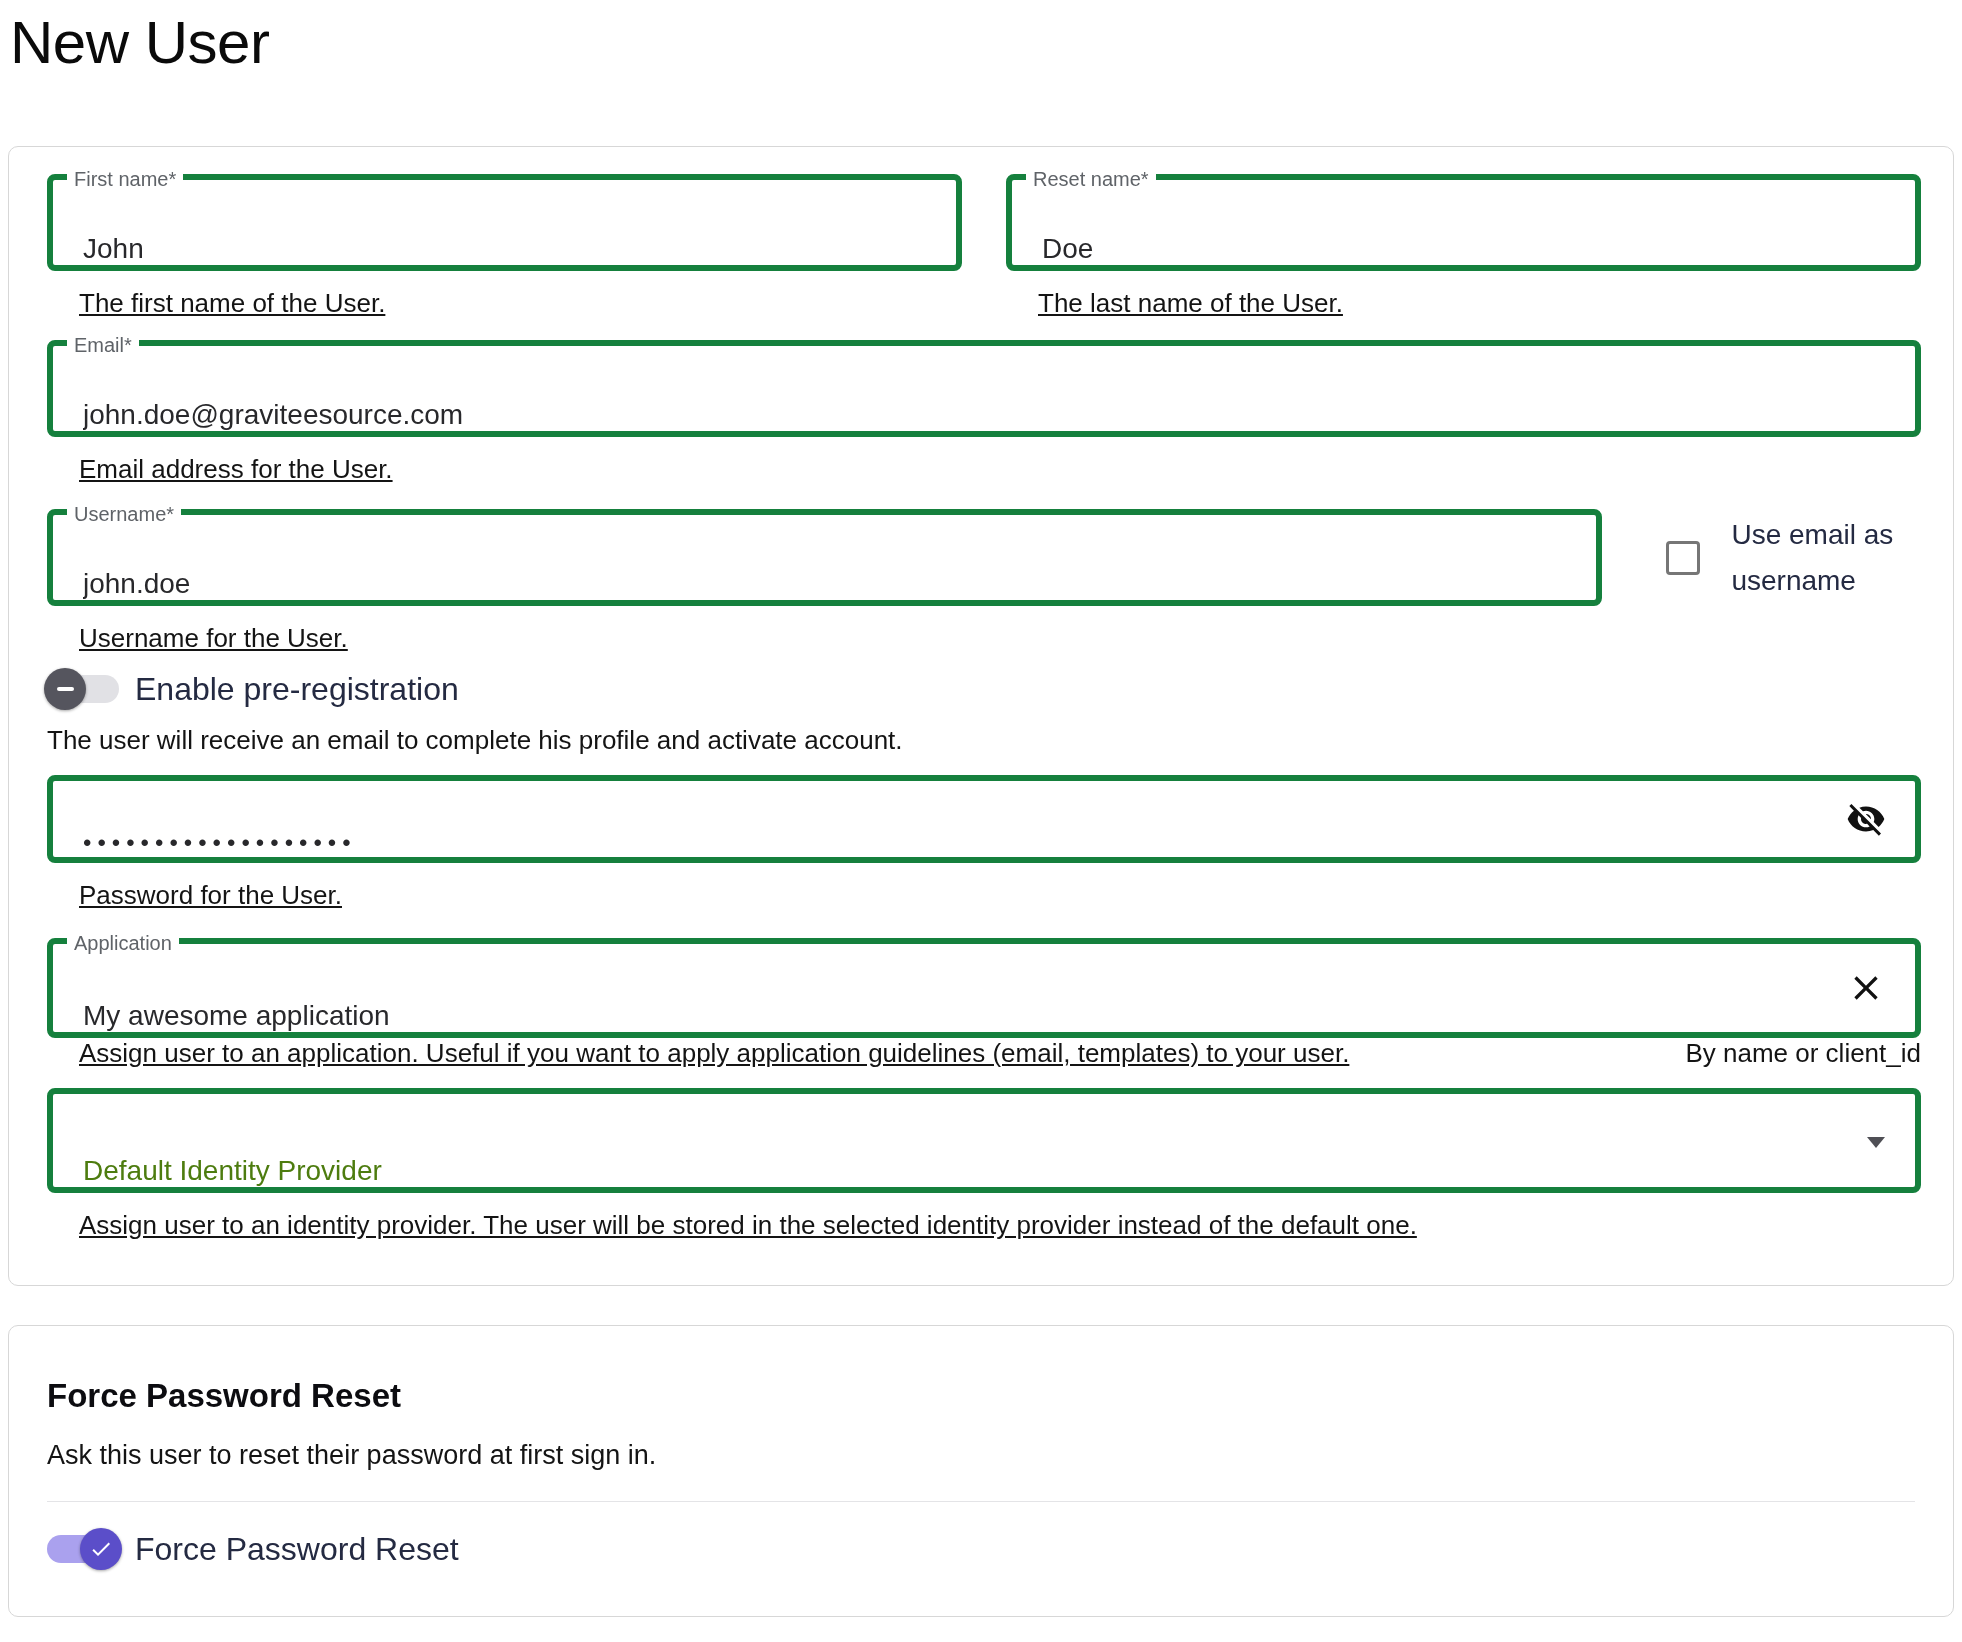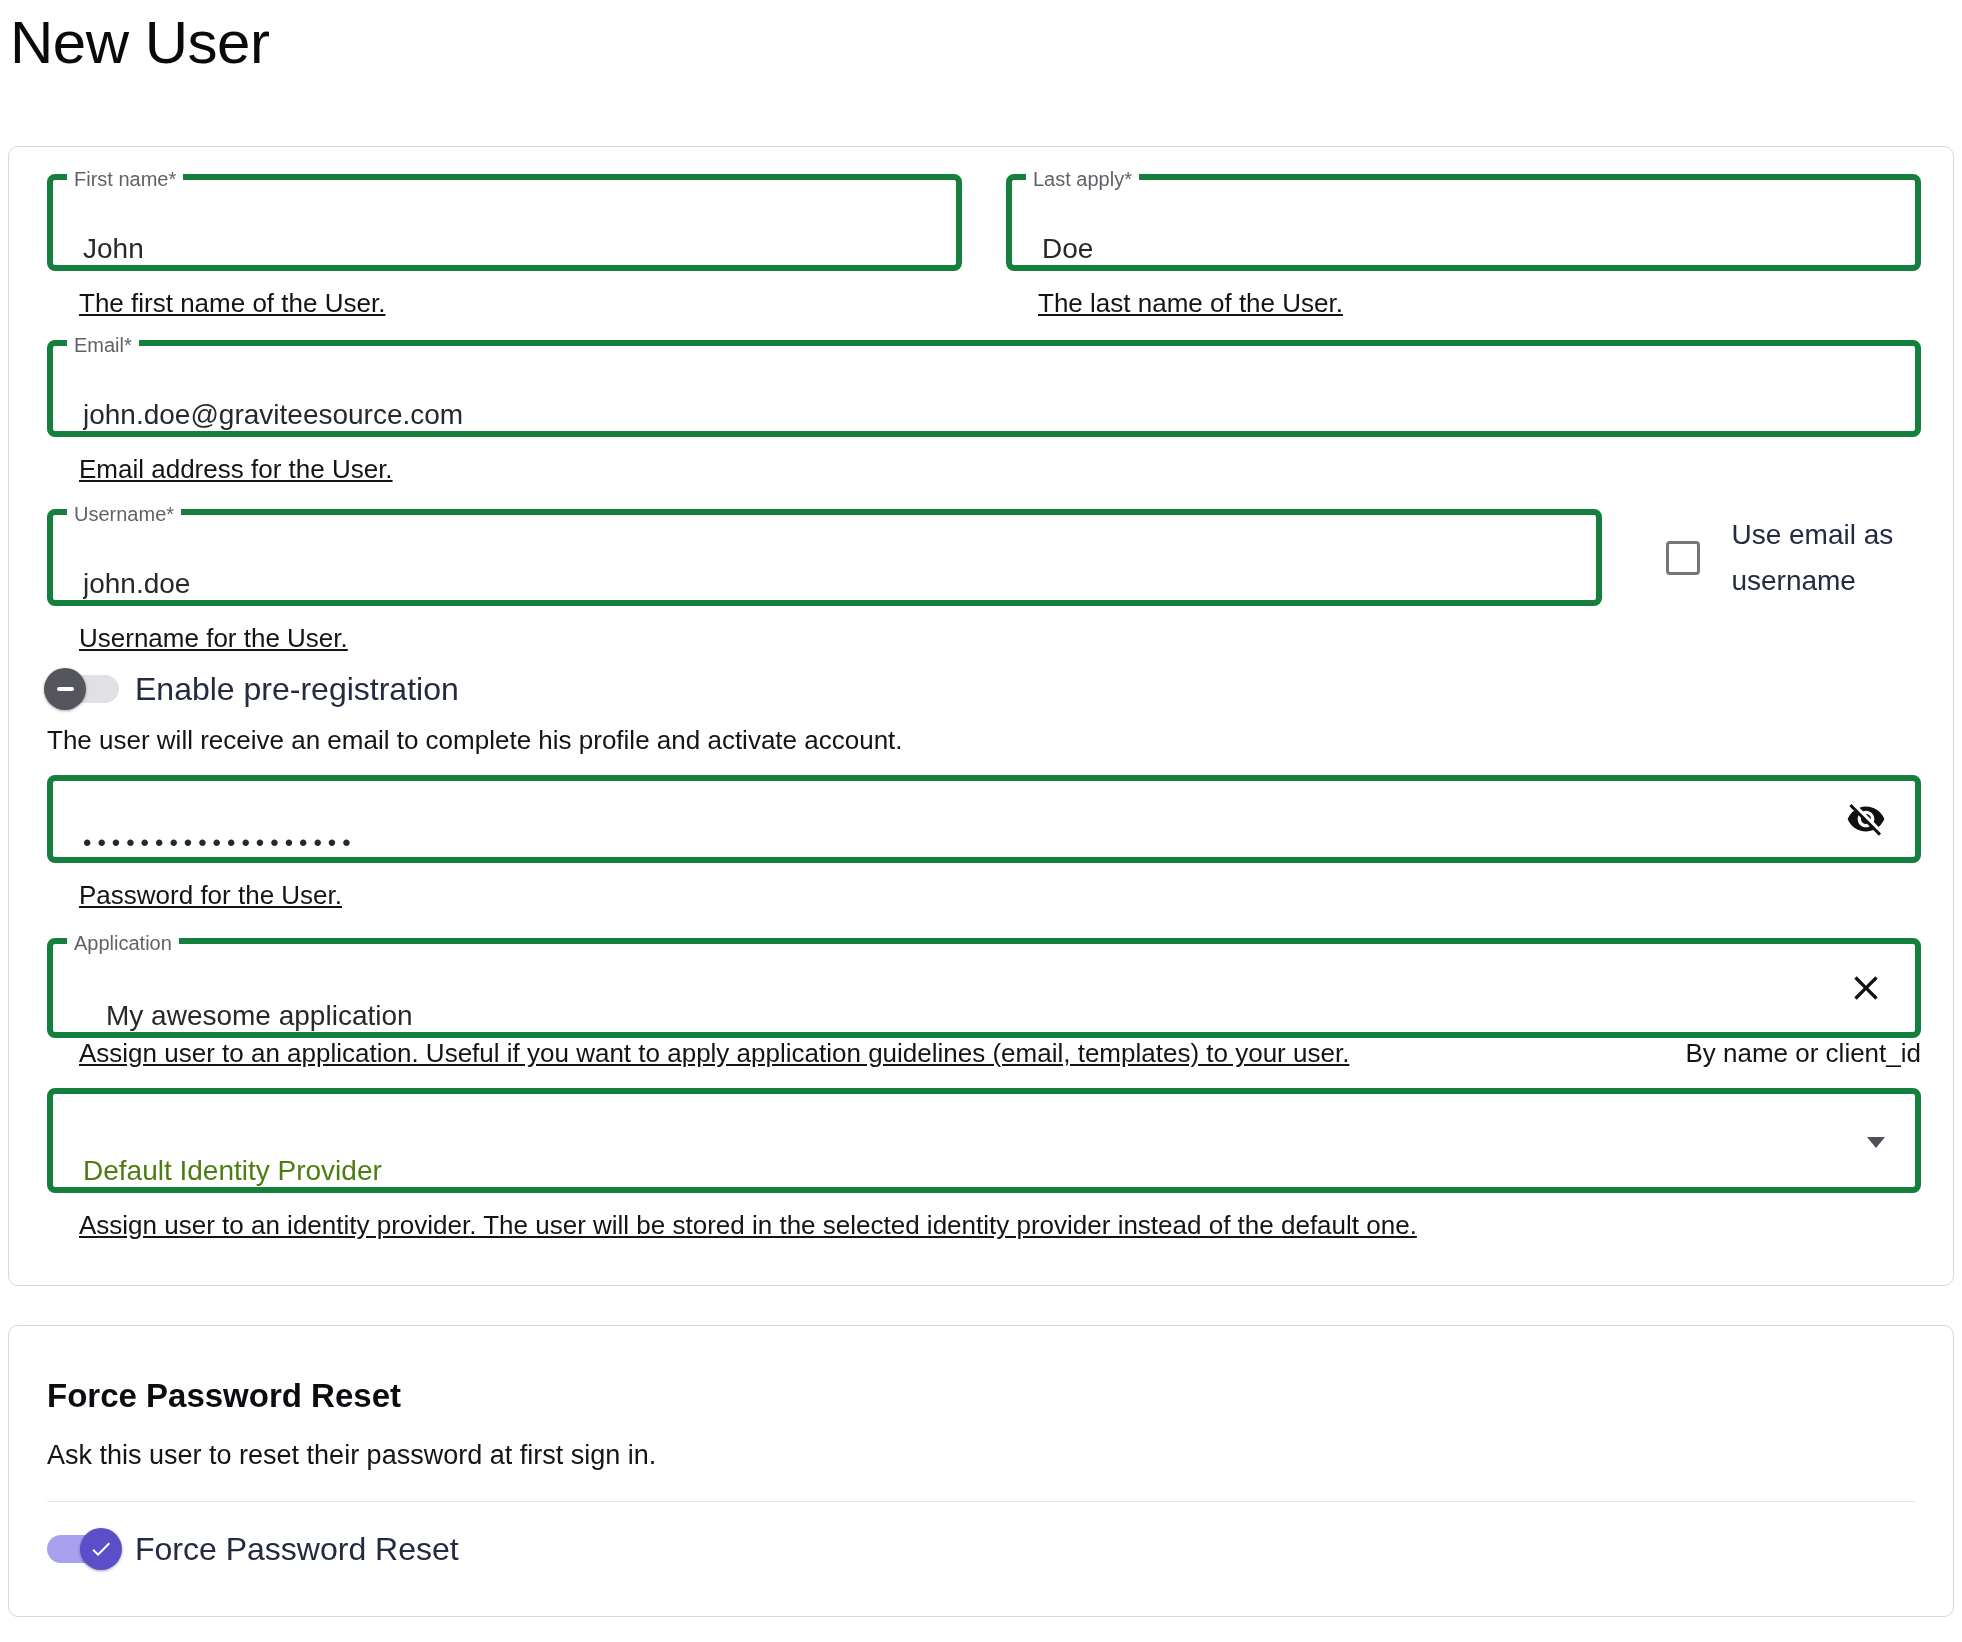--- a/index.html
+++ b/index.html
@@ -103,21 +103,21 @@
   .field-password input { font-size: 24px; letter-spacing: 6px; padding-right: 90px; }
   .trailing-icon {
     position: absolute; right: 28px; top: 50%; transform: translateY(-50%);
     width: 42px; height: 42px;
     display: flex; align-items: center; justify-content: center;
     cursor: pointer; background: none; border: none; padding: 0;
   }
   .trailing-icon svg { width: 40px; height: 40px; fill: #111; }
 
   
-  .field-app { margin-top: 28px; height: 100px; padding-left: 23px; }
+  .field-app { margin-top: 28px; height: 100px; }
   .hint-split { display: flex; justify-content: space-between; }
   .hint-split .hint { margin-top: 0; }
   .hint-right { font-size: 26px; color: #141414; line-height: 30px; margin-right: 0; }
 
   
   .field-idp { margin-top: 20px; height: 105px; cursor: pointer; }
   .field-idp .field-value { font-weight: 500; color: #4d7c0f; }
   .select-caret {
     position: absolute; right: 30px; top: 50%; transform: translateY(-4px);
     width: 0; height: 0;
@@ -143,21 +143,21 @@
     <div class="row-names">
       <div class="col">
         <div class="mat-field">
           <span class="notch-label">First name*</span>
           <input type="text" value="John" style="">
         </div>
         <div class="hint">The first name of the User.</div>
       </div>
       <div class="col">
         <div class="mat-field">
-          <span class="notch-label">Last apply*</span>
+          <span class="notch-label">Reset name*</span>
           <input type="text" value="Doe" style="">
         </div>
         <div class="hint">The last name of the User.</div>
       </div>
     </div>
 
     <div class="mat-field field-email">
       <span class="notch-label">Email*</span>
       <input type="text" value="john.doe@graviteesource.com" style="">
     </div>

